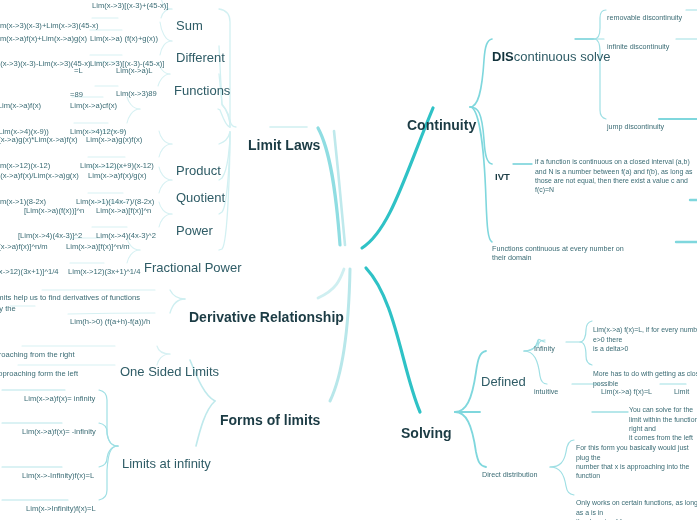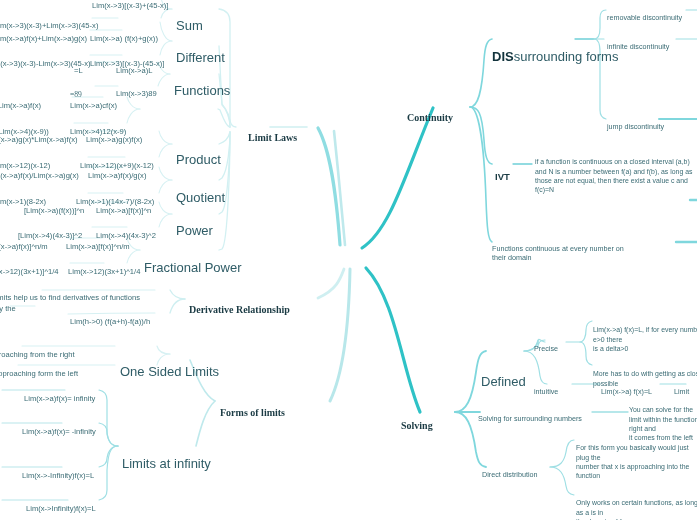--- a/index.html
+++ b/index.html
@@ -14,21 +14,21 @@
 
   
   .central{
     left:322px;top:245px;width:54px;height:24px;
     background:#23b3b3;border:2px solid #0e7c7c;border-radius:7px;
     color:#10343a;font-weight:bold;font-size:13px;
     display:flex;align-items:center;justify-content:center;
     letter-spacing:.2px;
   }
   
-  .lvl1{font-weight:bold;font-size:10px;color:#1b3b44;font-family:Liberation Serif, serif;}
+  .lvl1{font-weight:bold;font-size:14px;color:#1b3b44;}
   
   .lvl2{font-size:13px;color:#2f5c66;}
   .lvl2b{font-size:9.5px;color:#1b3b44;font-weight:bold;}
   
   .lvl3{font-size:7.6px;color:#3a6b74;}
   .lvl4{font-size:7.2px;color:#3a6b74;}
   .para{font-size:6.9px;color:#3a6b74;line-height:1.35;}
   .bold-prefix{font-weight:bold;color:#12333c;}
 </style>
 </head>
@@ -191,38 +191,38 @@
   </div>
   <div class="node lvl3" style="left:116px;top:57px;">
     <span>Lim(x-&gt;a)L</span>
   </div>
   <div class="node lvl3" style="left:74px;top:57px;">
     <span>=L</span>
   </div>
   <div class="node lvl3" style="left:116px;top:80px;">
     <span>Lim(x-&gt;3)89</span>
   </div>
-  <div class="node lvl3" style="left:70px;top:81px;font-family:Liberation Serif, serif;">
+  <div class="node lvl3" style="left:70px;top:81px;">
     <span>=89</span>
   </div>
 
   <div class="node lvl3" style="left:70px;top:92px;">
     <span>Lim(x-&gt;a)cf(x)</span>
   </div>
   <div class="node lvl3" style="left:-6px;top:92px;">
     <span>cLim(x-&gt;a)f(x)</span>
   </div>
   <div class="node lvl3" style="left:70px;top:118px;">
     <span>Lim(x-&gt;4)12(x-9)</span>
   </div>
   <div class="node lvl3" style="left:-10px;top:118px;">
     <span>12Lim(x-&gt;4)(x-9))</span>
   </div>
 
-  <div class="node lvl2" style="left:176px;top:136px;">
+  <div class="node lvl2" style="left:176px;top:147px;">
     <span>Product</span>
   </div>
   <div class="node lvl3" style="left:86px;top:126px;">
     <span>Lim(x-&gt;a)g(x)f(x)</span>
   </div>
   <div class="node lvl3" style="left:-14px;top:126px;">
     <span>Lim(x-&gt;a)g(x)*Lim(x-&gt;a)f(x)</span>
   </div>
   <div class="node lvl3" style="left:80px;top:152px;">
     <span>Lim(x-&gt;12)(x+9)(x-12)</span>
@@ -323,21 +323,21 @@
   </div>
   <div class="node lvl3" style="left:26px;top:495px;">
     <span>Lim(x-&gt;Infinity)f(x)=L</span>
   </div>
 
   <div class="node lvl1" style="left:407px;top:100px;">
     <span>Continuity</span>
   </div>
 
   <div class="node lvl2" style="left:492px;top:33px;">
-    <span class="bold-prefix">DIS</span><span>surrounding forms</span>
+    <span class="bold-prefix">DIS</span><span>continuous solve</span>
   </div>
   <div class="node lvl4" style="left:607px;top:5px;">
     <span>removable discontinuity</span>
   </div>
   <div class="node lvl4" style="left:607px;top:34px;">
     <span>infinite discontinuity</span>
   </div>
   <div class="node lvl4" style="left:607px;top:114px;">
     <span>jump discontinuity</span>
   </div>
@@ -358,43 +358,40 @@
   </div>
 
   <div class="node lvl1" style="left:401px;top:408px;">
     <span>Solving</span>
   </div>
 
   <div class="node lvl2" style="left:481px;top:358px;">
     <span>Defined</span>
   </div>
   <div class="node lvl4" style="left:534px;top:336px;">
-    <span>Precise</span>
+    <span>Infinity</span>
   </div>
   <div class="node para" style="left:593px;top:316px;width:120px;">
     <span>Lim(x-&gt;a) f(x)=L, if for every number e&gt;0 there
 is a delta&gt;0</span>
   </div>
   <div class="node para" style="left:593px;top:360px;width:120px;">
     <span>More has to do with getting as close as
 possible</span>
   </div>
   <div class="node lvl4" style="left:534px;top:379px;">
     <span>intuitive</span>
   </div>
   <div class="node lvl4" style="left:601px;top:379px;">
     <span>Lim(x-&gt;a) f(x)=L</span>
   </div>
   <div class="node lvl4" style="left:674px;top:379px;">
     <span>Limit</span>
   </div>
 
-  <div class="node lvl4" style="left:478px;top:406px;">
-    <span>Solving for surrounding numbers</span>
-  </div>
   <div class="node para" style="left:629px;top:396px;width:110px;">
     <span>You can solve for the
 limit within the function from the right and
 it comes from the left</span>
   </div>
 
   <div class="node lvl4" style="left:482px;top:462px;">
     <span>Direct distribution</span>
   </div>
   <div class="node para" style="left:576px;top:434px;width:125px;">

